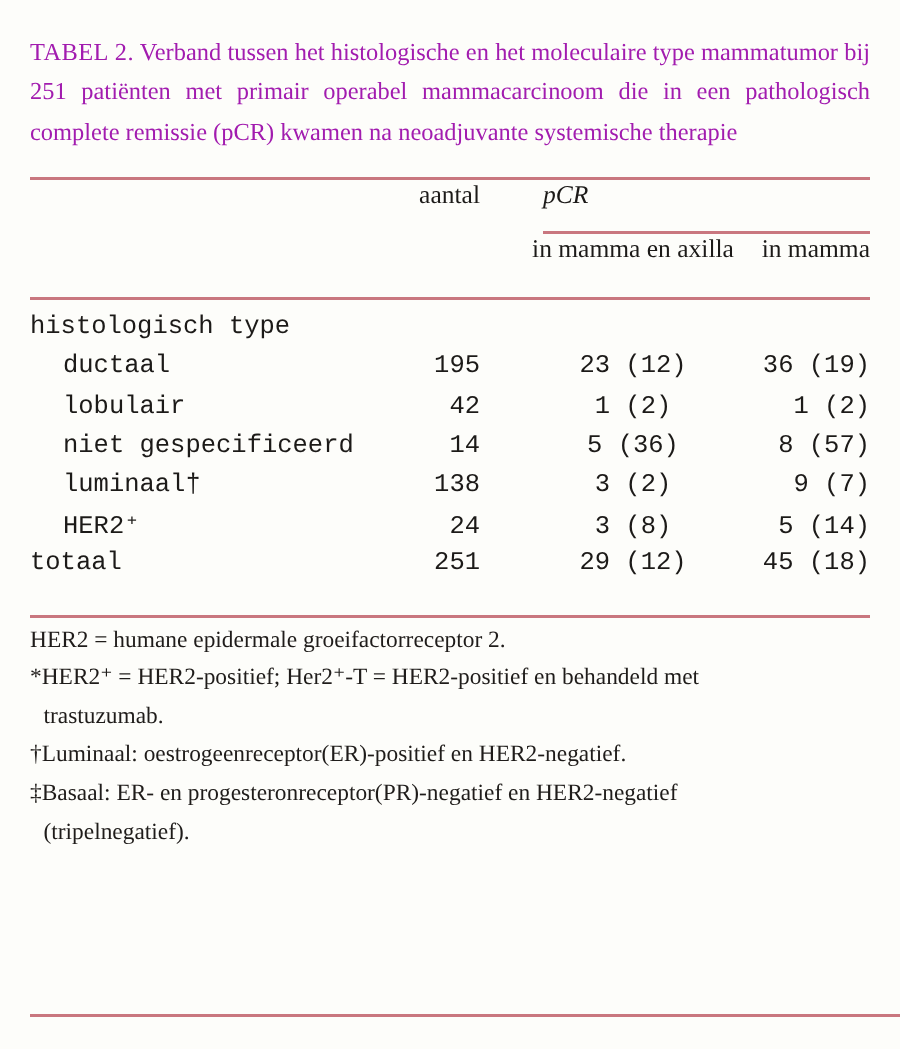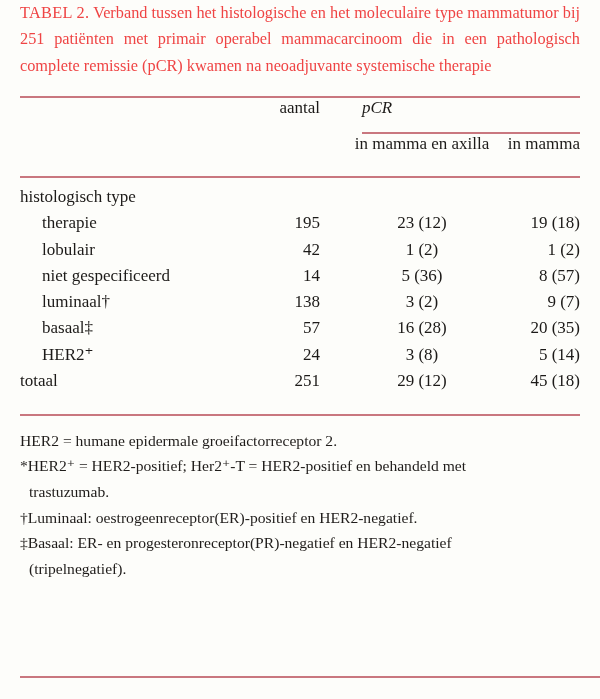--- a/index.html
+++ b/index.html
@@ -17,26 +17,27 @@
   .page {
     position: relative;
     width: 600px;
     height: 699px;
     box-sizing: border-box;
     padding: 0 20px;
   }
 
   
   .caption {
+    padding-top: 22px;
     font-size: 16.3px;
     line-height: 26.4px;
     text-align: justify;
     text-justify: inter-word;
     hyphens: manual;
-    color: #ef4444;
+    color: #a21caf;
   }
   .caption .tabel-label {
     font-variant: small-caps;
     font-size: 16.3px;
     letter-spacing: 0.3px;
   }
 
   
   .rule {
     height: 2px;
@@ -77,28 +78,28 @@
     padding: 0 !important;
     height: 2px;
   }
   .subrule {
     height: 2px;
     background: #c9777f;
     margin-left: 10px;
   }
 
   
-  .body-row td { height: 26.2px; }
+  .body-row td { height: 26.2px; font-family: Liberation Mono, monospace; }
   .grp     { padding-left: 0; }
   .indent  { padding-left: 22px !important; }
   .tot     { padding-left: 0; margin-left: 33px; }
 
   
   .notes {
-    margin-top: 12px;
+    margin-top: 2px;
     font-size: 15.6px;
     line-height: 25.6px;
     color: #1f1c1a;
   }
   .note { white-space: nowrap; }
   .note-cont { padding-left: 9px; }
 </style>
 </head>
 <body>
 
@@ -156,25 +157,25 @@
     </colgroup>
     <tbody id="tbody">
         <tr class="body-row">
           <td class="c-label grp">histologisch type</td>
           <td class="c-aantal"></td>
           <td class="c-gap"></td>
           <td class="c-axilla"></td>
           <td class="c-mamma"></td>
         </tr>
         <tr class="body-row">
-          <td class="c-label indent">therapie</td>
+          <td class="c-label indent">ductaal</td>
           <td class="c-aantal">195</td>
           <td class="c-gap"></td>
           <td class="c-axilla">23 (12)</td>
-          <td class="c-mamma">19 (18)</td>
+          <td class="c-mamma">36 (19)</td>
         </tr>
         <tr class="body-row">
           <td class="c-label indent">lobulair</td>
           <td class="c-aantal">42</td>
           <td class="c-gap"></td>
           <td class="c-axilla">1 (2)</td>
           <td class="c-mamma">1 (2)</td>
         </tr>
         <tr class="body-row">
           <td class="c-label indent">niet gespecificeerd</td>
@@ -182,27 +183,20 @@
           <td class="c-gap"></td>
           <td class="c-axilla">5 (36)</td>
           <td class="c-mamma">8 (57)</td>
         </tr>
         <tr class="body-row">
           <td class="c-label indent">luminaal†</td>
           <td class="c-aantal">138</td>
           <td class="c-gap"></td>
           <td class="c-axilla">3 (2)</td>
           <td class="c-mamma">9 (7)</td>
-        </tr>
-        <tr class="body-row">
-          <td class="c-label indent">basaal‡</td>
-          <td class="c-aantal">57</td>
-          <td class="c-gap"></td>
-          <td class="c-axilla">16 (28)</td>
-          <td class="c-mamma">20 (35)</td>
         </tr>
         <tr class="body-row">
           <td class="c-label indent">HER2⁺</td>
           <td class="c-aantal">24</td>
           <td class="c-gap"></td>
           <td class="c-axilla">3 (8)</td>
           <td class="c-mamma">5 (14)</td>
         </tr>
         <tr class="body-row">
           <td class="c-label tot">totaal</td>

